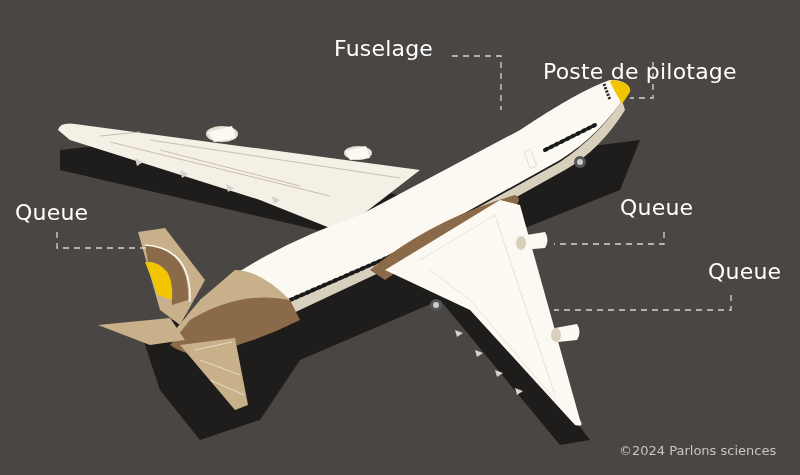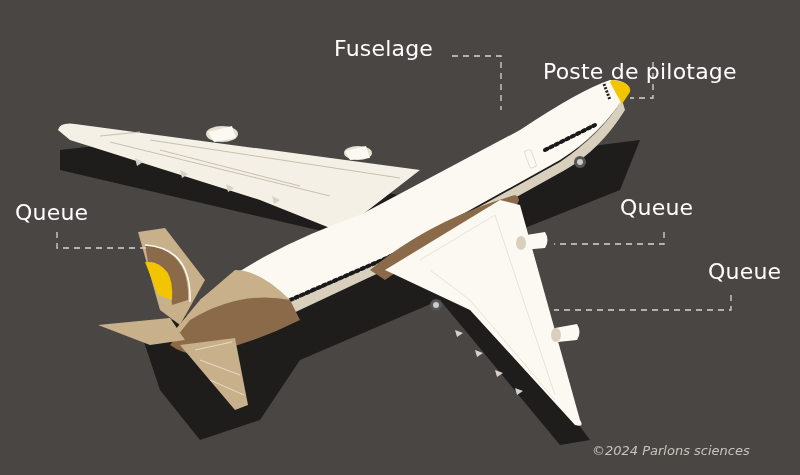--- a/index.html
+++ b/index.html
@@ -83,14 +83,14 @@
       <path d="M664,232 L664,244 L554,244"></path>
       <path d="M731,295 L731,310 L554,310"></path>
     </g>
   </svg>
 
   <div class="label" style="left:334px;top:36px;">Fuselage</div>
   <div class="label" style="left:543px;top:27px;margin-top:32px;">Poste de pilotage</div>
   <div class="label" style="left:15px;top:200px;">Queue</div>
   <div class="label" style="left:620px;top:195px;">Queue</div>
   <div class="label" style="left:708px;top:259px;">Queue</div>
-  <div class="credit" style="left:592px;top:443px;font-style:italic;">©2024 Parlons sciences</div>
+  <div class="credit" style="left:619px;top:443px;">©2024 Parlons sciences</div>
 </div>
 
 </body></html>

